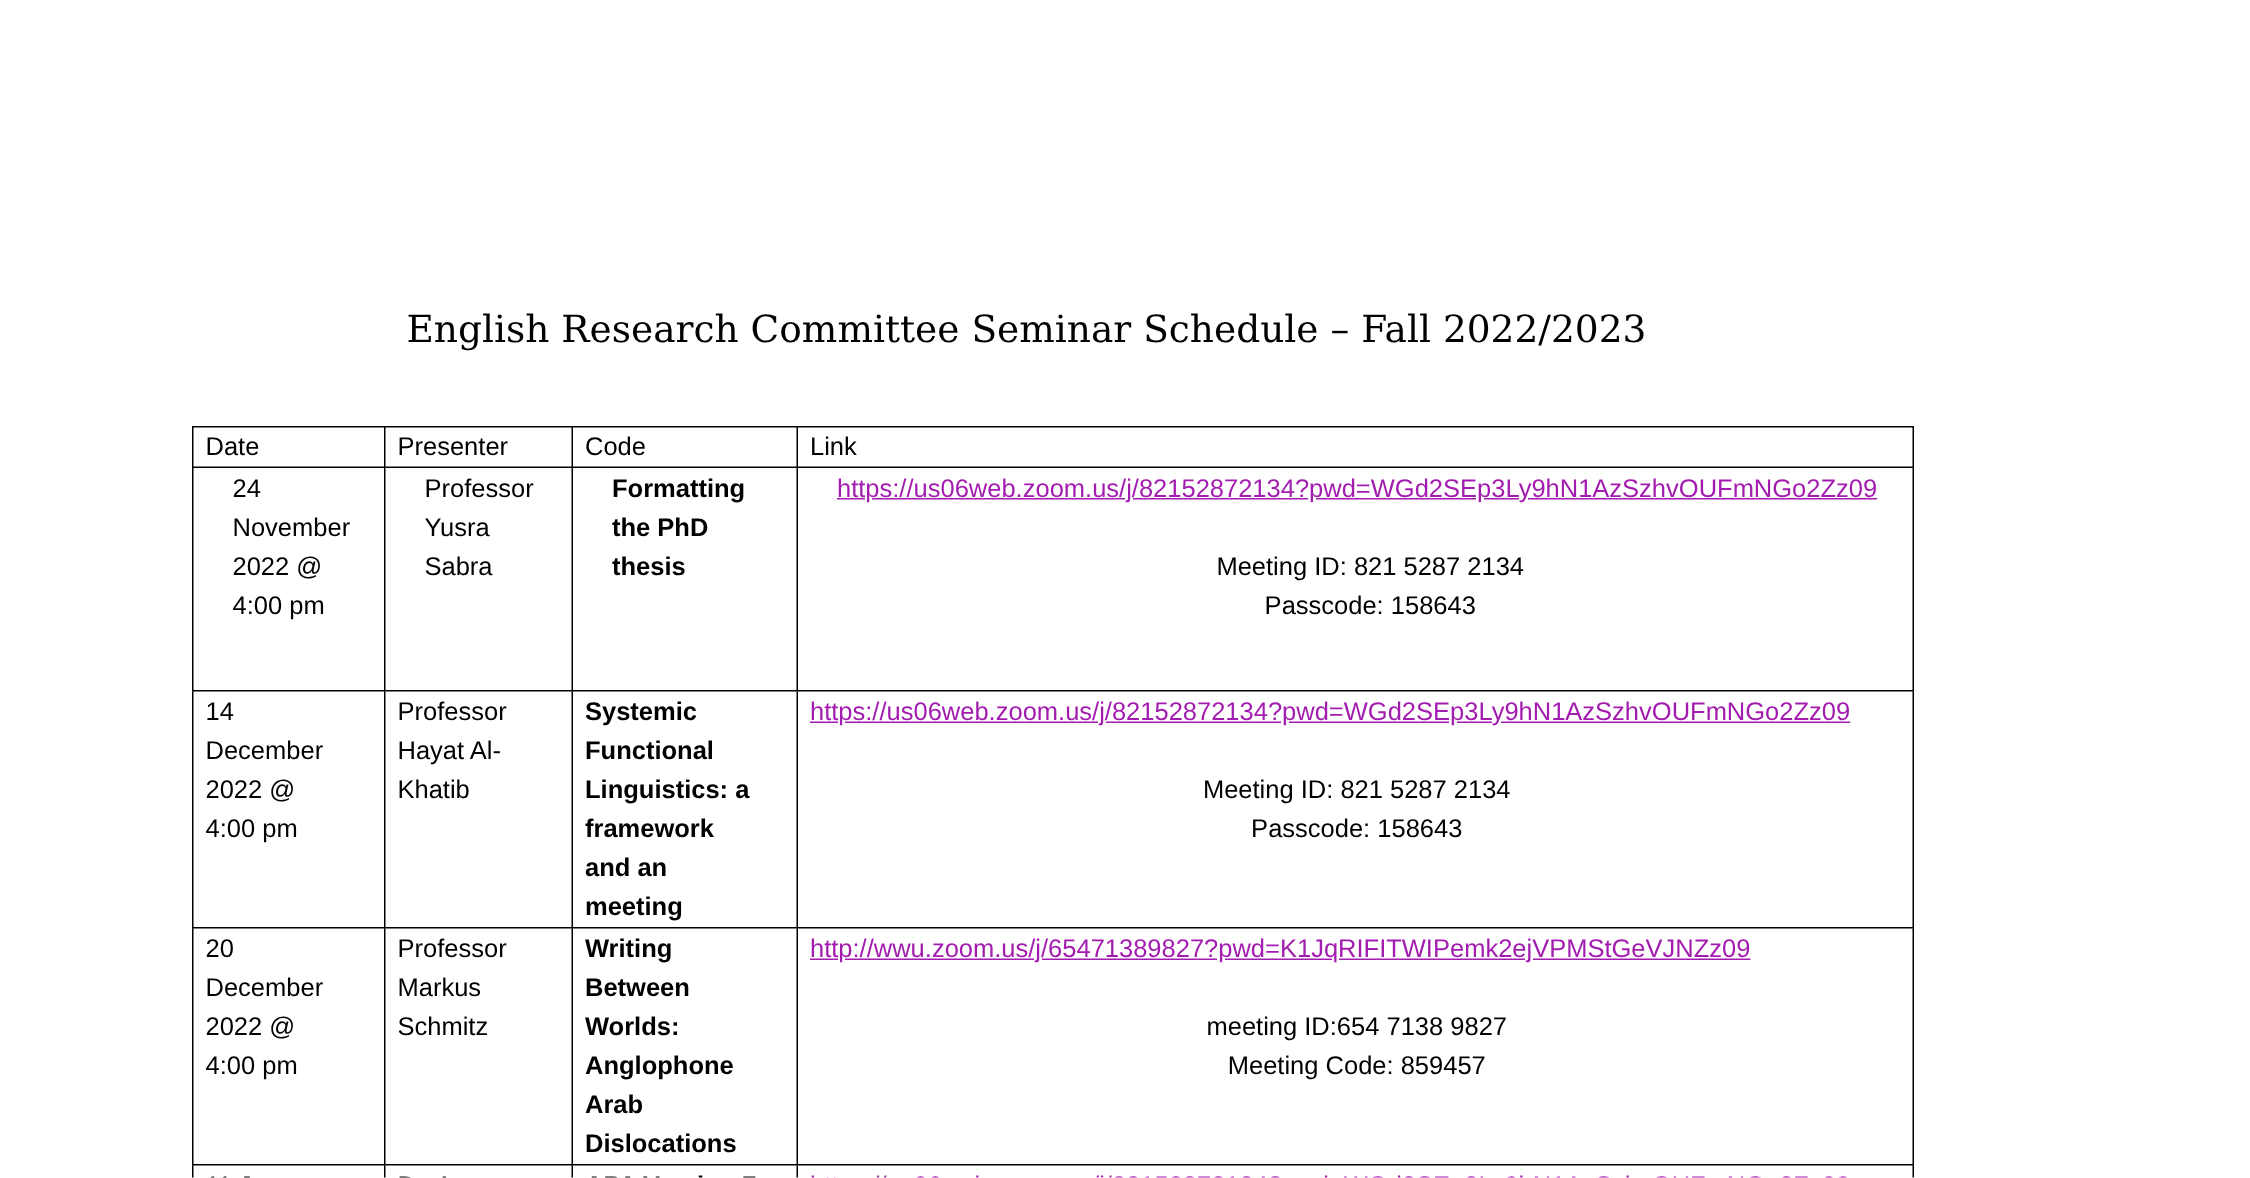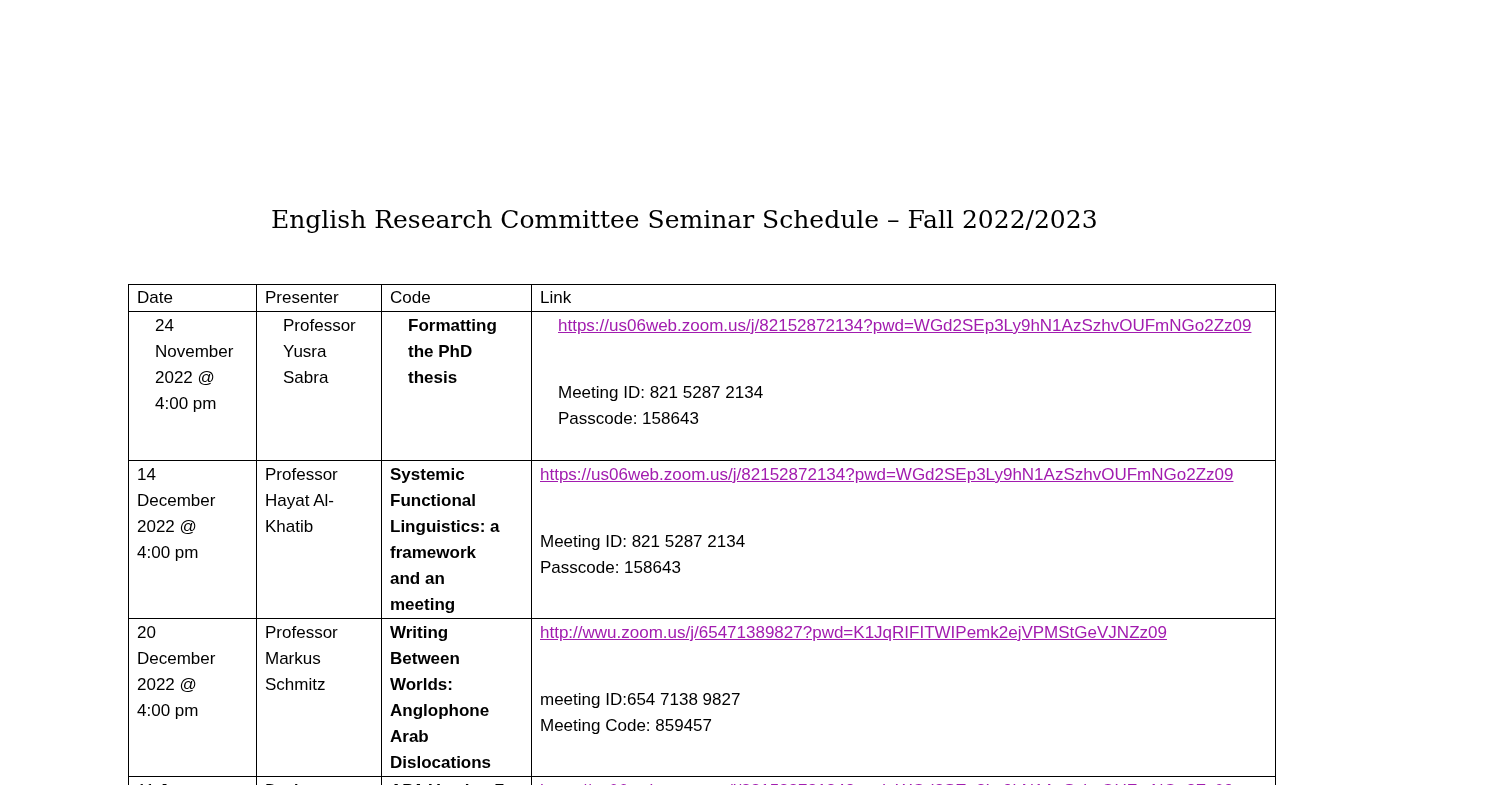--- a/index.html
+++ b/index.html
@@ -57,22 +57,23 @@
   tr.r4 td { height: 110px; }
   .multiline { white-space: pre-line; }
   td.topic-cell { font-weight: bold; }
   a.zoom-link {
     color: #a21caf;
     text-decoration: underline;
     cursor: pointer;
     word-break: break-all;
   }
   .meeting-info {
-    margin-top: 41px;
+    margin-top: 26px;
     white-space: pre-line;
+    text-align: center;
   }
 </style>
 </head>
 <body>
 
 <div class="doc-title">English Research Committee Seminar Schedule – Fall 2022/2023</div>
 
 <table class="schedule">
   <colgroup>
     <col class="c-date">

